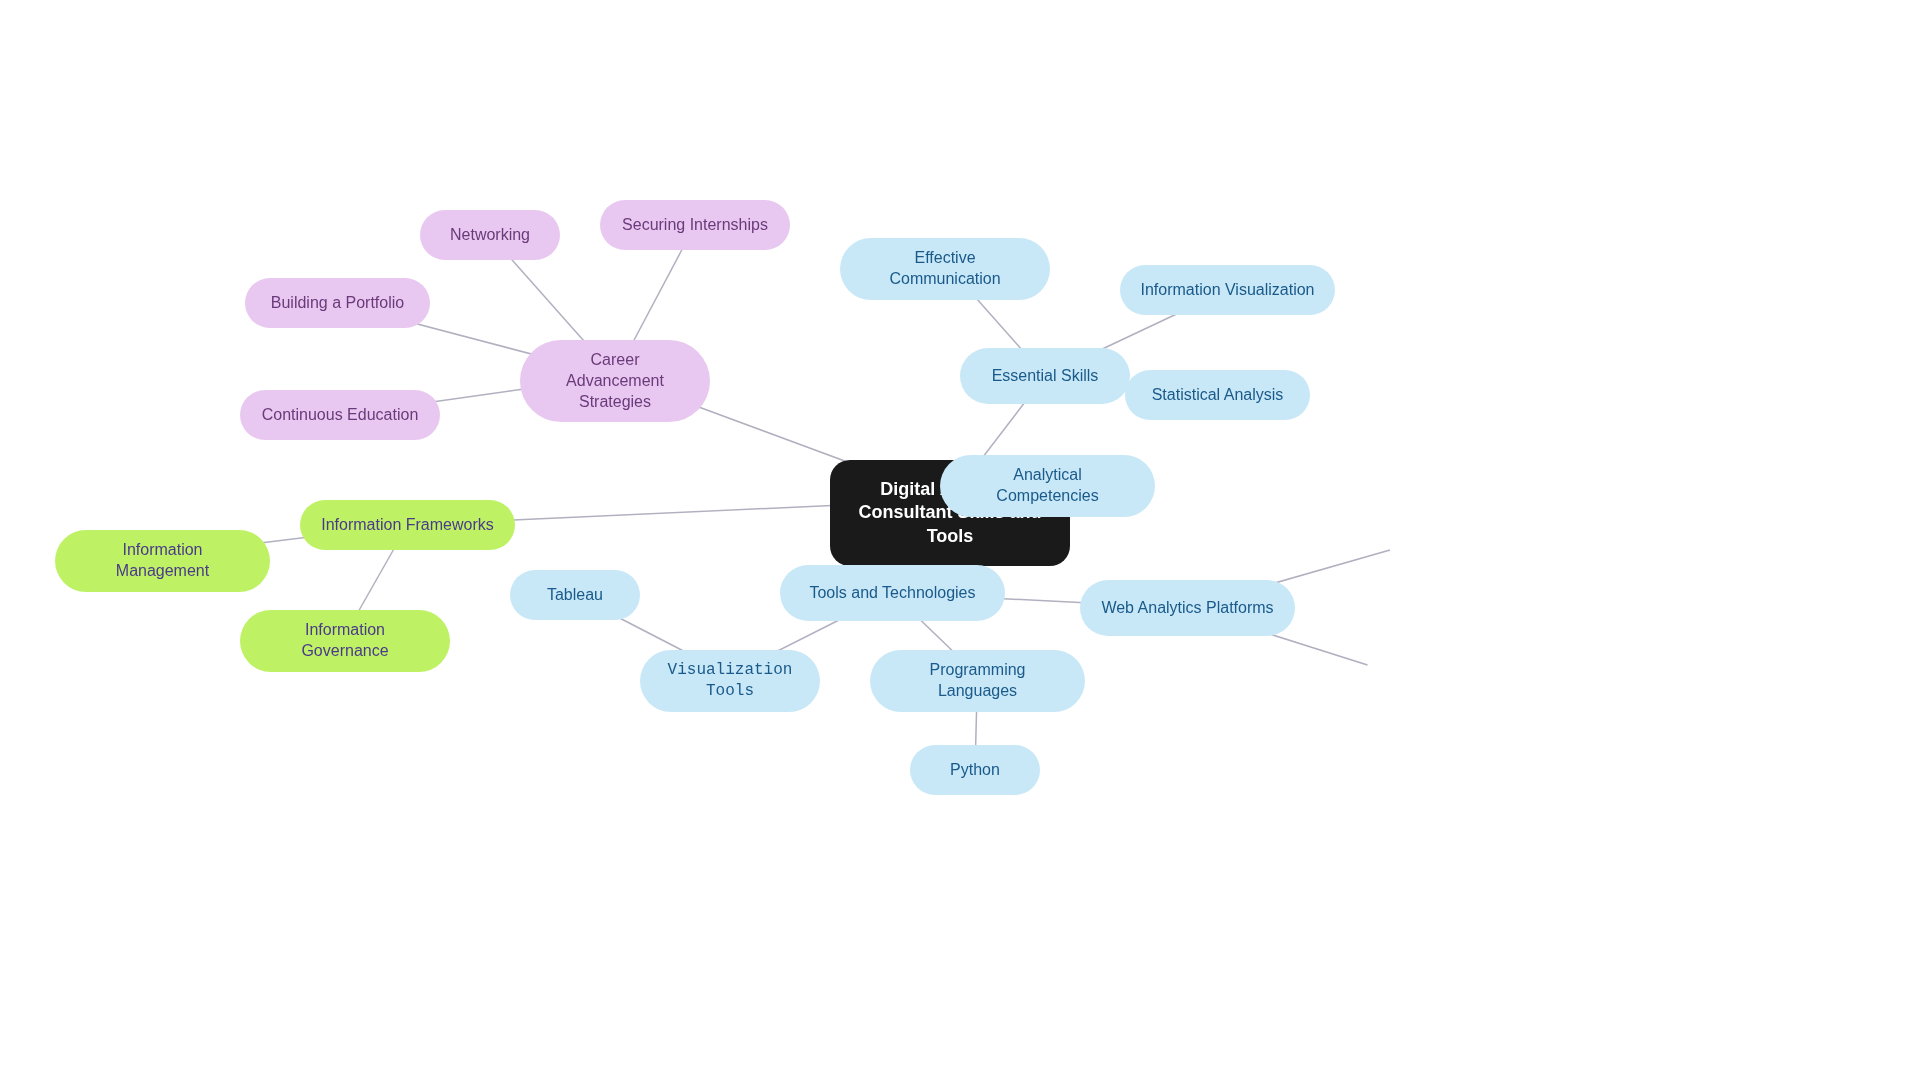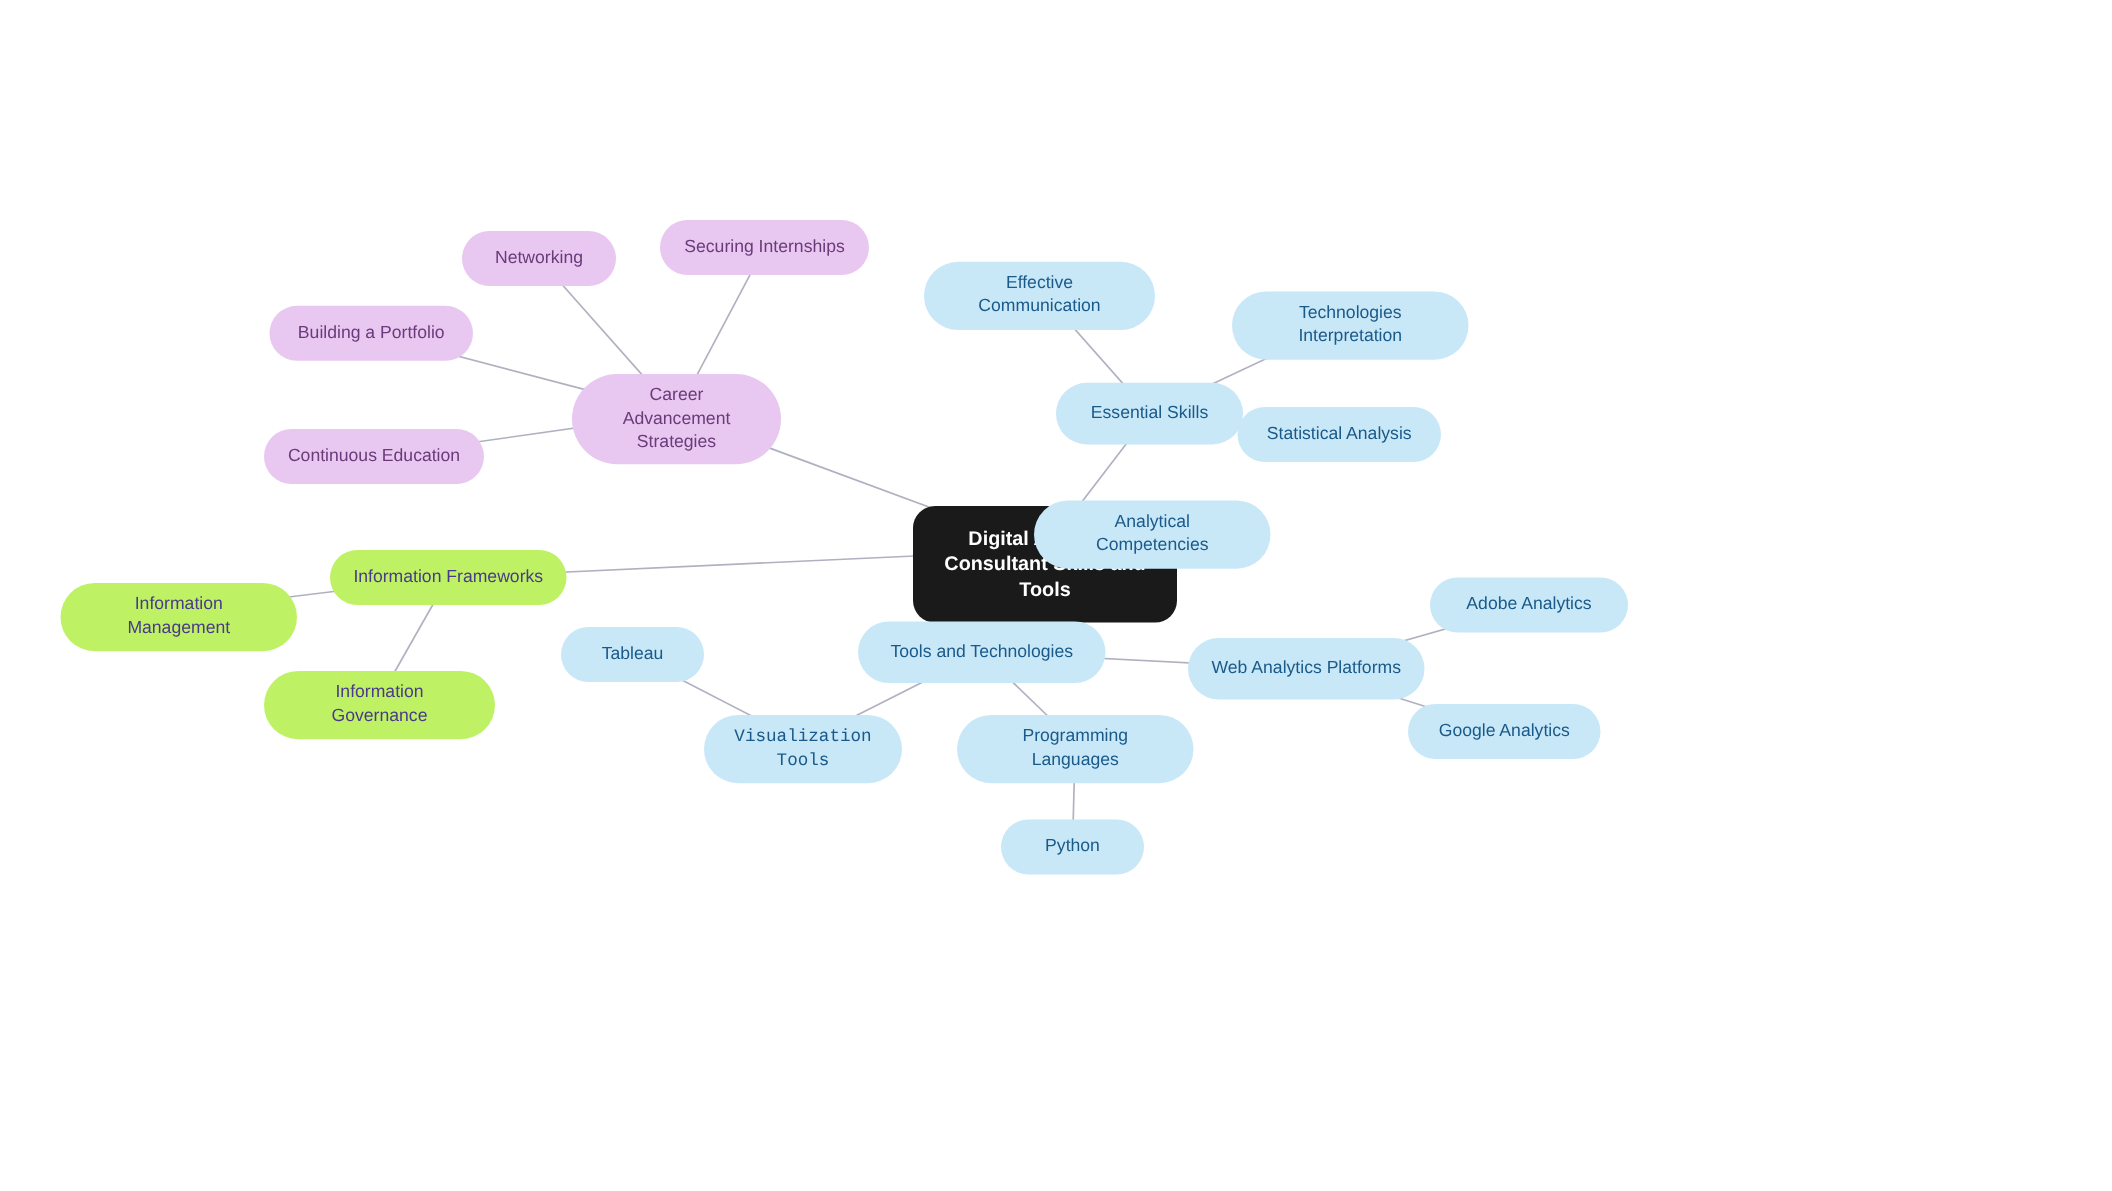--- a/index.html
+++ b/index.html
@@ -97,20 +97,18 @@
     <div class="node node-pink" style="left: 240px; top: 390px; width: 200px; min-height: 50px;">Continuous Education</div>
     <div class="node node-lavender" style="left: 300px; top: 500px; width: 215px; min-height: 50px;">Information Frameworks</div>
     <div class="node node-lavender" style="left: 55px; top: 530px; width: 215px; min-height: 50px;">Information Management</div>
     <div class="node node-lavender" style="left: 240px; top: 610px; width: 210px; min-height: 50px;">Information Governance</div>
     <div class="node node-blue" style="left: 780px; top: 565px; width: 225px; min-height: 56px;">Tools and Technologies</div>
     <div class="node node-blue" style="left: 640px; top: 650px; width: 180px; min-height: 50px; font-family: Liberation Mono, monospace;">Visualization Tools</div>
     <div class="node node-blue" style="left: 510px; top: 570px; width: 130px; min-height: 50px;">Tableau</div>
     <div class="node node-blue" style="left: 870px; top: 650px; width: 215px; min-height: 50px;">Programming Languages</div>
     <div class="node node-blue" style="left: 910px; top: 745px; width: 130px; min-height: 50px;">Python</div>
     <div class="node node-blue" style="left: 1080px; top: 580px; width: 215px; min-height: 56px;">Web Analytics Platforms</div>
-    <div class="node node-blue" style="left: 1300px; top: 525px; width: 180px; min-height: 50px;">Adobe Analytics</div>
-    <div class="node node-blue" style="left: 1280px; top: 640px; width: 175px; min-height: 50px;">Google Analytics</div>
     <div class="node node-blue" style="left: 960px; top: 348px; width: 170px; min-height: 56px;">Essential Skills</div>
     <div class="node node-blue" style="left: 840px; top: 238px; width: 210px; min-height: 50px;">Effective Communication</div>
     <div class="node node-blue" style="left: 940px; top: 455px; width: 215px; min-height: 50px;">Analytical Competencies</div>
-    <div class="node node-blue" style="left: 1120px; top: 265px; width: 215px; min-height: 50px;">Technologies Interpretation</div>
+    <div class="node node-blue" style="left: 1120px; top: 265px; width: 215px; min-height: 50px;">Information Visualization</div>
     <div class="node node-blue" style="left: 1125px; top: 370px; width: 185px; min-height: 50px;">Statistical Analysis</div>
   </div>
 
 </body></html>

